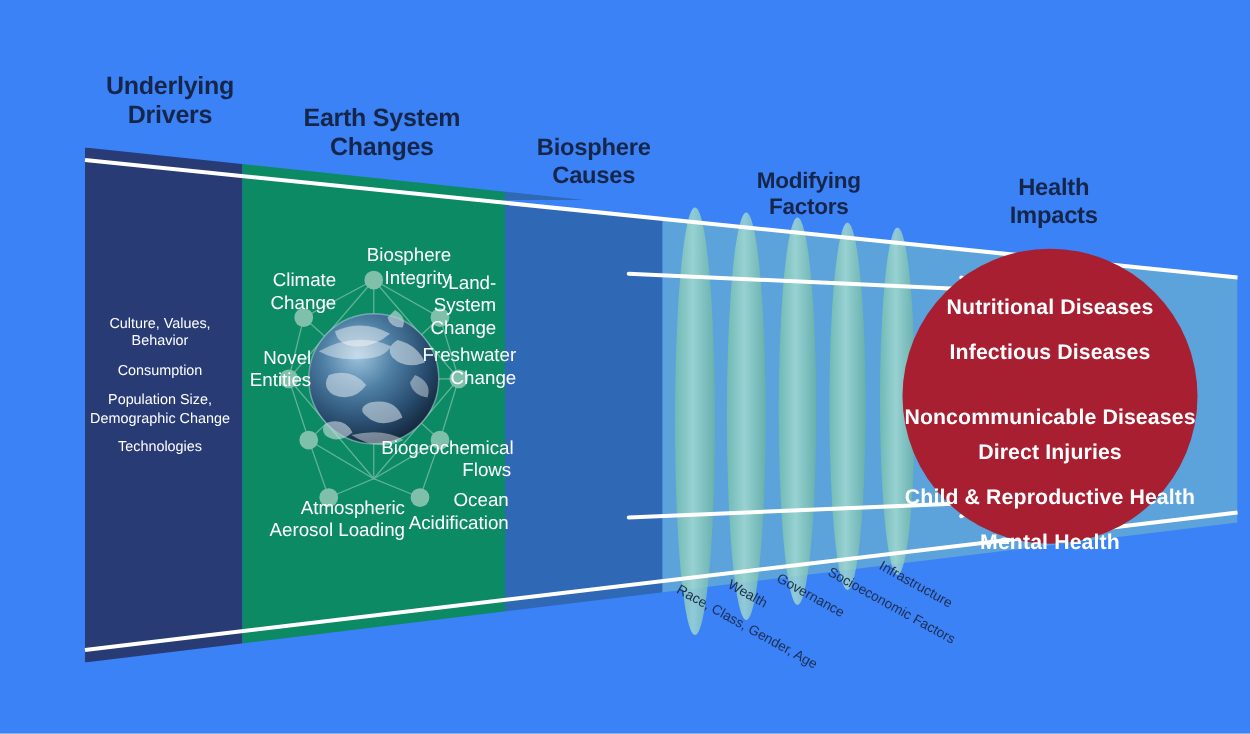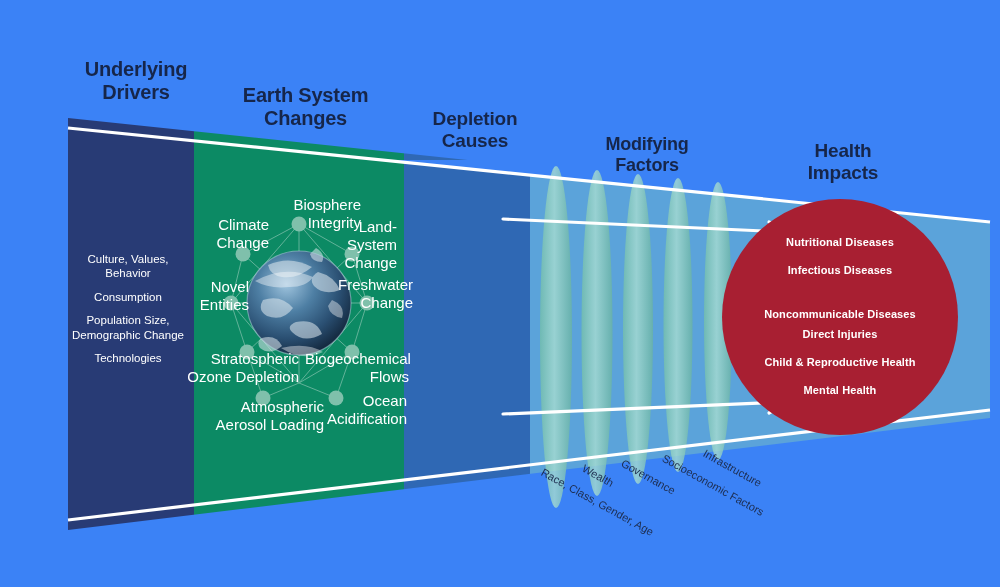--- a/index.html
+++ b/index.html
@@ -5,21 +5,21 @@
   html,body{margin:0;padding:0;background:#ffffff;}
   body{width:1000px;height:587px;overflow:hidden;
        font-family:"Liberation Sans","DejaVu Sans",sans-serif;}
   #stage{position:relative;width:1000px;height:587px;background:#3b82f6;}
   #stage svg{position:absolute;top:0;left:0;}
   .hdr{position:absolute;font-weight:bold;color:#16264a;text-align:center;line-height:1.15;
        letter-spacing:-0.2px;}
   .stack{position:absolute;text-align:center;color:#ffffff;line-height:1.25;}
   .stack div{margin-bottom:9px;}
   .impact{position:absolute;width:100%;text-align:center;color:#ffffff;
-          font-weight:bold;font-size:11px;letter-spacing:.1px;}
+          font-weight:bold;font-size:17px;letter-spacing:.1px;}
   .rot{position:absolute;color:#1d2d4f;font-size:11px;white-space:nowrap;
        transform-origin:left top;}
   .nodelbl{position:absolute;color:#ffffff;font-size:15px;text-align:right;line-height:1.2;}
 </style>
 </head>
 <body>
 
 <div id="stage">
 
   <svg width="1000" height="587" viewBox="0 0 1000 587">
@@ -130,42 +130,41 @@
     <circle cx="840" cy="317" r="118" fill="#a81f32"></circle>
   </svg>
 
   <div class="hdr" style="left:56px;top:58px;width:160px;font-size:20px;">
     <span>Underlying</span><br><span>Drivers</span>
   </div>
   <div class="hdr" style="left:218px;top:84px;width:175px;font-size:20px;">
     <span>Earth System</span><br><span>Changes</span>
   </div>
   <div class="hdr" style="left:400px;top:108px;width:150px;font-size:19px;">
-    <span>Depletion</span><br><span>Causes</span>
+    <span>Biosphere</span><br><span>Causes</span>
   </div>
   <div class="hdr" style="left:572px;top:134px;width:150px;font-size:18px;">
     <span>Modifying</span><br><span>Factors</span>
   </div>
   <div class="hdr" style="left:768px;top:140px;width:150px;font-size:19px;">
     <span>Health</span><br><span>Impacts</span>
   </div>
 
   <div class="stack" style="left:62px;top:252px;width:132px;font-size:11.5px;">
     <div>Culture, Values,<br>Behavior</div>
     <div>Consumption</div>
     <div>Population Size,<br>Demographic Change</div>
     <div>Technologies</div>
   </div>
 
   <div class="nodelbl" style="left:237px;top:196px;width:124px;">Biosphere Integrity</div>
   <div class="nodelbl" style="left:187px;top:216px;width:82px;">Climate<br>Change</div>
   <div class="nodelbl" style="left:311px;top:218px;width:86px;">Land-System<br>Change</div>
   <div class="nodelbl" style="left:183px;top:278px;width:66px;">Novel<br>Entities</div>
   <div class="nodelbl" style="left:337px;top:276px;width:76px;">Freshwater<br>Change</div>
-  <div class="nodelbl" style="left:187px;top:350px;width:112px;">Stratospheric<br>Ozone Depletion</div>
   <div class="nodelbl" style="left:305px;top:350px;width:104px;">Biogeochemical<br>Flows</div>
   <div class="nodelbl" style="left:198px;top:398px;width:126px;">Atmospheric<br>Aerosol Loading</div>
   <div class="nodelbl" style="left:315px;top:392px;width:92px;">Ocean<br>Acidification</div>
 
 
   <div class="rot" style="left:545px;top:466px;transform:rotate(29deg);">Race, Class, Gender, Age</div>
   <div class="rot" style="left:586px;top:462px;transform:rotate(29deg);">Wealth</div>
   <div class="rot" style="left:625px;top:457px;transform:rotate(29deg);">Governance</div>
   <div class="rot" style="left:666px;top:452px;transform:rotate(29deg);">Socioeconomic Factors</div>
   <div class="rot" style="left:707px;top:447px;transform:rotate(29deg);">Infrastructure</div>

